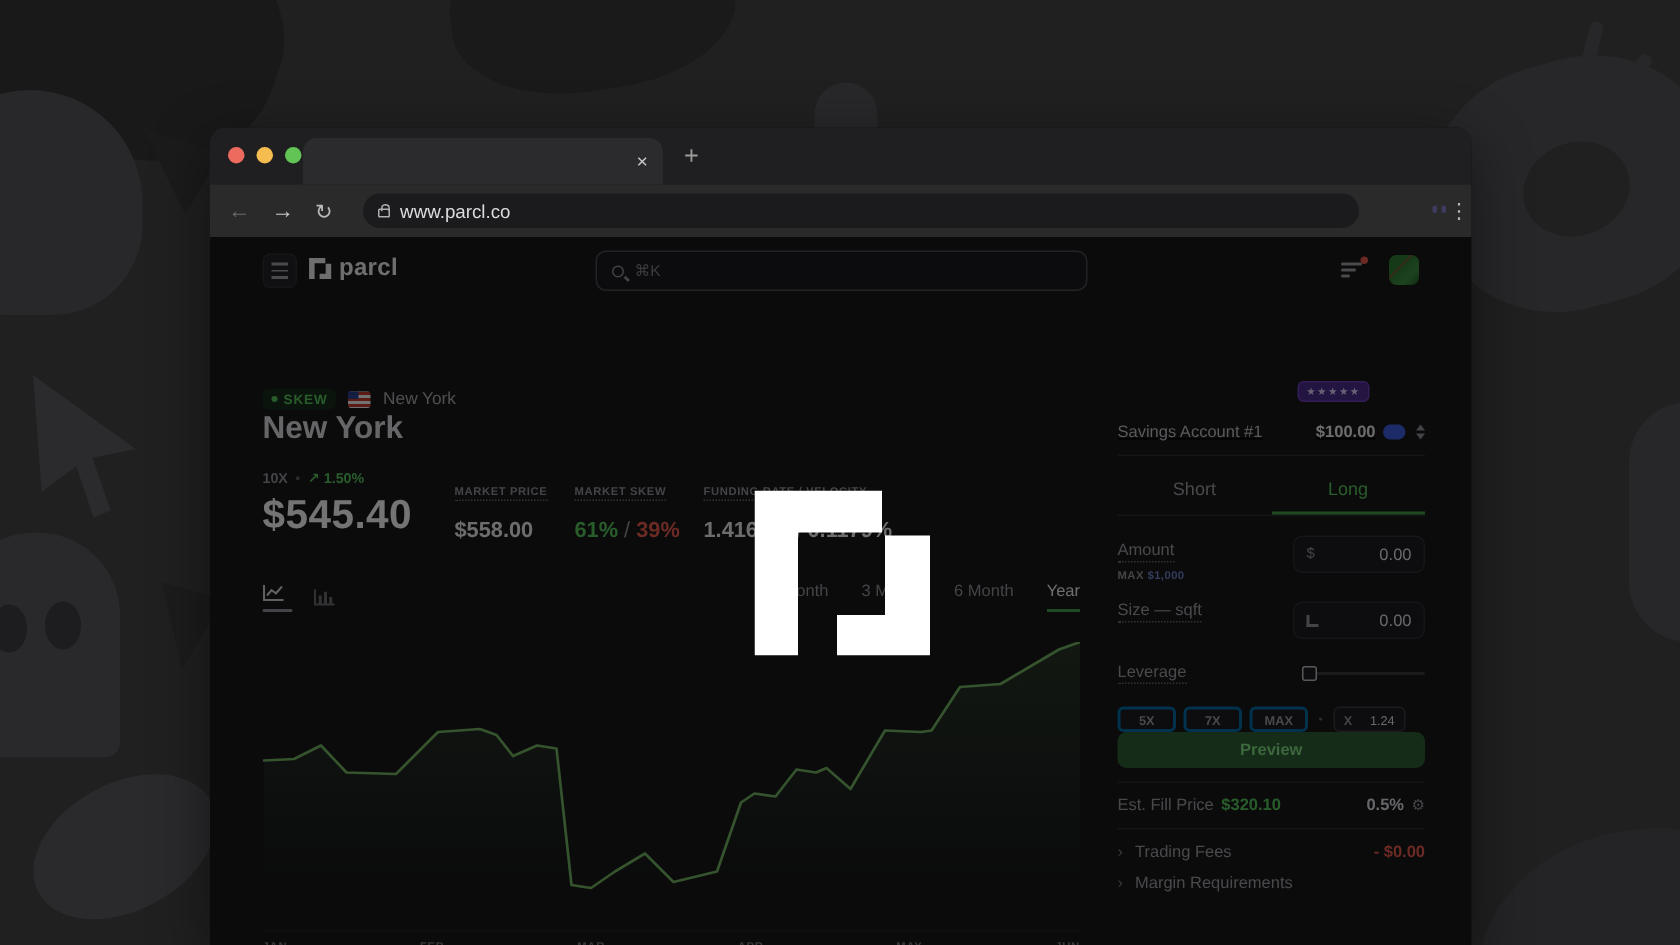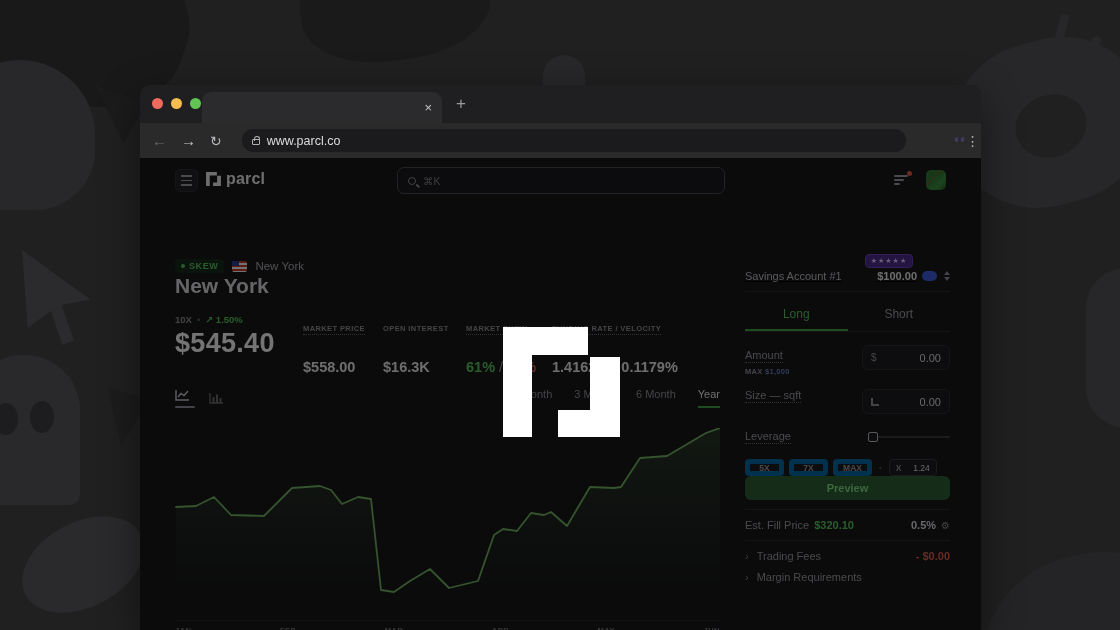--- a/index.html
+++ b/index.html
@@ -94,41 +94,41 @@
   .price-block { width:128px; }
   .price-meta { display:flex; align-items:center; gap:5px; font-size:9.5px; }
   .lev-tag { color:#8f8f96; font-weight:bold; }
   .meta-dot { color:#5a5a60; }
   .chg { color:#57c15b; font-weight:bold; }
   .big-price { margin-top:3px; color:#f2f2f2; font-size:27px; font-weight:bold; letter-spacing:.3px; }
   .stat { margin-top:3px; }
   .stat-c1 { width:80px; } .stat-c2 { width:83px; } .stat-c3 { width:86px; } .stat-c4 { width:140px; }
   .stat-label { color:#8f8f96; font-size:7.5px; font-weight:bold; letter-spacing:.4px; display:inline-block; }
   .dotted { border-bottom:1px dotted #6a6a70; padding-bottom:1px; }
-  .stat-value { margin-top:24px; color:#e4e4e6; font-size:14.5px; font-weight:bold; }
+  .stat-value { margin-top:11px; color:#e4e4e6; font-size:14.5px; font-weight:bold; }
   .skew-long { color:#57c15b; } .skew-sep { color:#8f8f96; font-weight:normal; } .skew-short { color:#e0584a; }
 
   
   .chart-tools { position:absolute; left:35px; top:186px; width:545px; display:flex; align-items:center; }
   .ct-icon { width:26px; display:flex; flex-direction:column; align-items:flex-start; gap:5px; }
   .ct-underline { width:20px; height:2px; background:#8f8f96; border-radius:1px; }
   .ranges { margin-left:auto; display:flex; gap:22px; align-items:flex-start; }
   .range { color:#8f8f96; font-size:11px; padding-bottom:6px; }
   .range.active { color:#e4e4e6; border-bottom:2px solid #3f9e45; }
   .chart-wrap { position:absolute; left:35px; top:226px; width:545px; height:191px; }
   .chart-svg { width:100%; height:100%; display:block; }
   .months { position:absolute; left:35px; top:424px; width:545px; display:flex; justify-content:space-between; }
   .month { color:#76767c; font-size:7.5px; font-weight:bold; letter-spacing:.5px; }
   .chart-baseline { position:absolute; left:35px; top:418px; width:545px; height:1px; background:#222227; }
 
   
   .panel { position:absolute; left:605px; top:52px; width:205px; }
   .stars-pill { margin-left:120px; width:48px; height:14px; background:#4c2a8a; border:1px solid #6b3fb5; border-radius:4px;
                 display:flex; align-items:center; justify-content:center; color:#d9ccf5; font-size:7px; letter-spacing:1px; }
-  .acct-row { margin-top:2px; display:flex; align-items:center;text-decoration:underline; }
+  .acct-row { margin-top:14px; display:flex; align-items:center;text-decoration:underline; }
   .acct-name { color:#bcbcc2; font-size:11px; }
   .balance { margin-left:auto; color:#e4e4e6; font-size:11px; font-weight:bold; }
   .usdc { margin-left:5px; width:15px; height:10px; background:#3b5bd9; border-radius:5px; }
   .sel-arrows { margin-left:7px; display:flex; flex-direction:column; gap:2px; }
   .sel-arrows i { width:0; height:0; border-left:3.5px solid transparent; border-right:3.5px solid transparent; }
   .sel-up { border-bottom:4px solid #8f8f96; } .sel-down { border-top:4px solid #8f8f96; }
   .divider { height:1px; background:#2c2c31; margin:9px 0; }
   .side-tabs { display:flex; }
   .side-tab { flex:1; text-align:center; font-size:12px; padding:6px 0 8px; color:#9a9aa0; }
   .side-tab.long { color:#57c15b; border-bottom:2px solid #3f9e45; }
@@ -140,21 +140,21 @@
   .input-box { margin-left:auto; width:88px; height:25px; background:#1c1c20; border:1px solid #2f2f35; border-radius:6px;
                display:flex; align-items:center; padding:0 8px; }
   .input-prefix { color:#8f8f96; font-size:10px; }
   .input-val { margin-left:auto; color:#d9d9de; font-size:11px; }
   .sqft-ico { width:8px; height:8px; border-left:2px solid #8f8f96; border-bottom:2px solid #8f8f96; }
   .lev-row { margin-top:16px; display:flex; align-items:center; }
   .slider { margin-left:auto; width:82px; height:10px; position:relative; }
   .slider-track { position:absolute; left:0; right:0; top:4px; height:2px; background:#3a3a40; border-radius:1px; }
   .slider-handle { position:absolute; left:0; top:0; width:10px; height:10px; background:#1c1c20; border:1.5px solid #b9b9bd; border-radius:2px; }
   .lev-btns { margin-top:15px; display:flex; align-items:center; gap:5px; }
-  .lev-btn { width:39px; height:17px; background:#1c1c20; border:5px solid #0369a1; border-radius:4px;
+  .lev-btn { width:39px; height:17px; background:#1c1c20; border:2px solid #0369a1; border-radius:4px;
              color:#9a9aa0; font-size:8.5px; font-weight:bold; display:flex; align-items:center; justify-content:center; }
   .sep-dot { color:#5a5a60; font-size:8px; margin:0 2px; }
   .mult-box { width:48px; height:17px; background:#1c1c20; border:1px solid #3a3a40; border-radius:4px;
               display:flex; align-items:center; padding:0 6px; }
   .mult-prefix { color:#8f8f96; font-size:8.5px; font-weight:bold; }
   .mult-val { margin-left:auto; color:#d9d9de; font-size:8.5px; }
   .preview-btn { height:24px; width:100%; background:#2a5c33; border:none; border-radius:6px;
                  color:#7fd87f; font-size:11px; font-weight:bold; display:flex; align-items:center; justify-content:center; }
   .est-row { display:flex; align-items:center; }
   .est-label { color:#9a9aa0; font-size:11px; } .est-val { color:#57c15b; font-size:11px; font-weight:bold; margin-left:5px; }
@@ -266,24 +266,20 @@
               <span class="lev-tag">10X</span>
               <span class="meta-dot">•</span>
               <span class="chg"><span>↗</span> <span>1.50%</span></span>
             </div>
             <div class="big-price">$545.40</div>
           </div>
           <div class="stat stat-c1">
             <span class="stat-label dotted">MARKET PRICE</span>
             <div class="stat-value">$558.00</div>
           </div>
-          <div class="stat stat-c2">
-            <span class="stat-label">OPEN INTEREST</span>
-            <div class="stat-value">$16.3K</div>
-          </div>
           <div class="stat stat-c3">
             <span class="stat-label dotted">MARKET SKEW</span>
             <div class="stat-value"><span class="skew-long">61%</span><span class="skew-sep"> / </span><span class="skew-short">39%</span></div>
           </div>
           <div class="stat stat-c4">
             <span class="stat-label dotted">FUNDING RATE / VELOCITY</span>
             <div class="stat-value">1.4162% / 0.1179%</div>
           </div>
         </div>
 
@@ -340,22 +336,22 @@
             <span class="balance">$100.00</span>
             <span class="usdc"></span>
             <span class="sel-arrows">
                 <i class="sel-up"></i>
                 <i class="sel-down"></i>
               </span>
           </div>
           <div class="divider"></div>
 
           <div class="side-tabs">
+            <div class="side-tab">Short</div>
             <div class="side-tab long">Long</div>
-            <div class="side-tab">Short</div>
           </div>
           <div class="tabs-base"></div>
 
           <div class="form-row">
             <div>
               <span class="form-label dotted">Amount</span>
               <div class="max-line"><span class="max-word">MAX</span> <span class="max-val">$1,000</span></div>
             </div>
             <div class="input-box">
               <span class="input-prefix">$</span>

